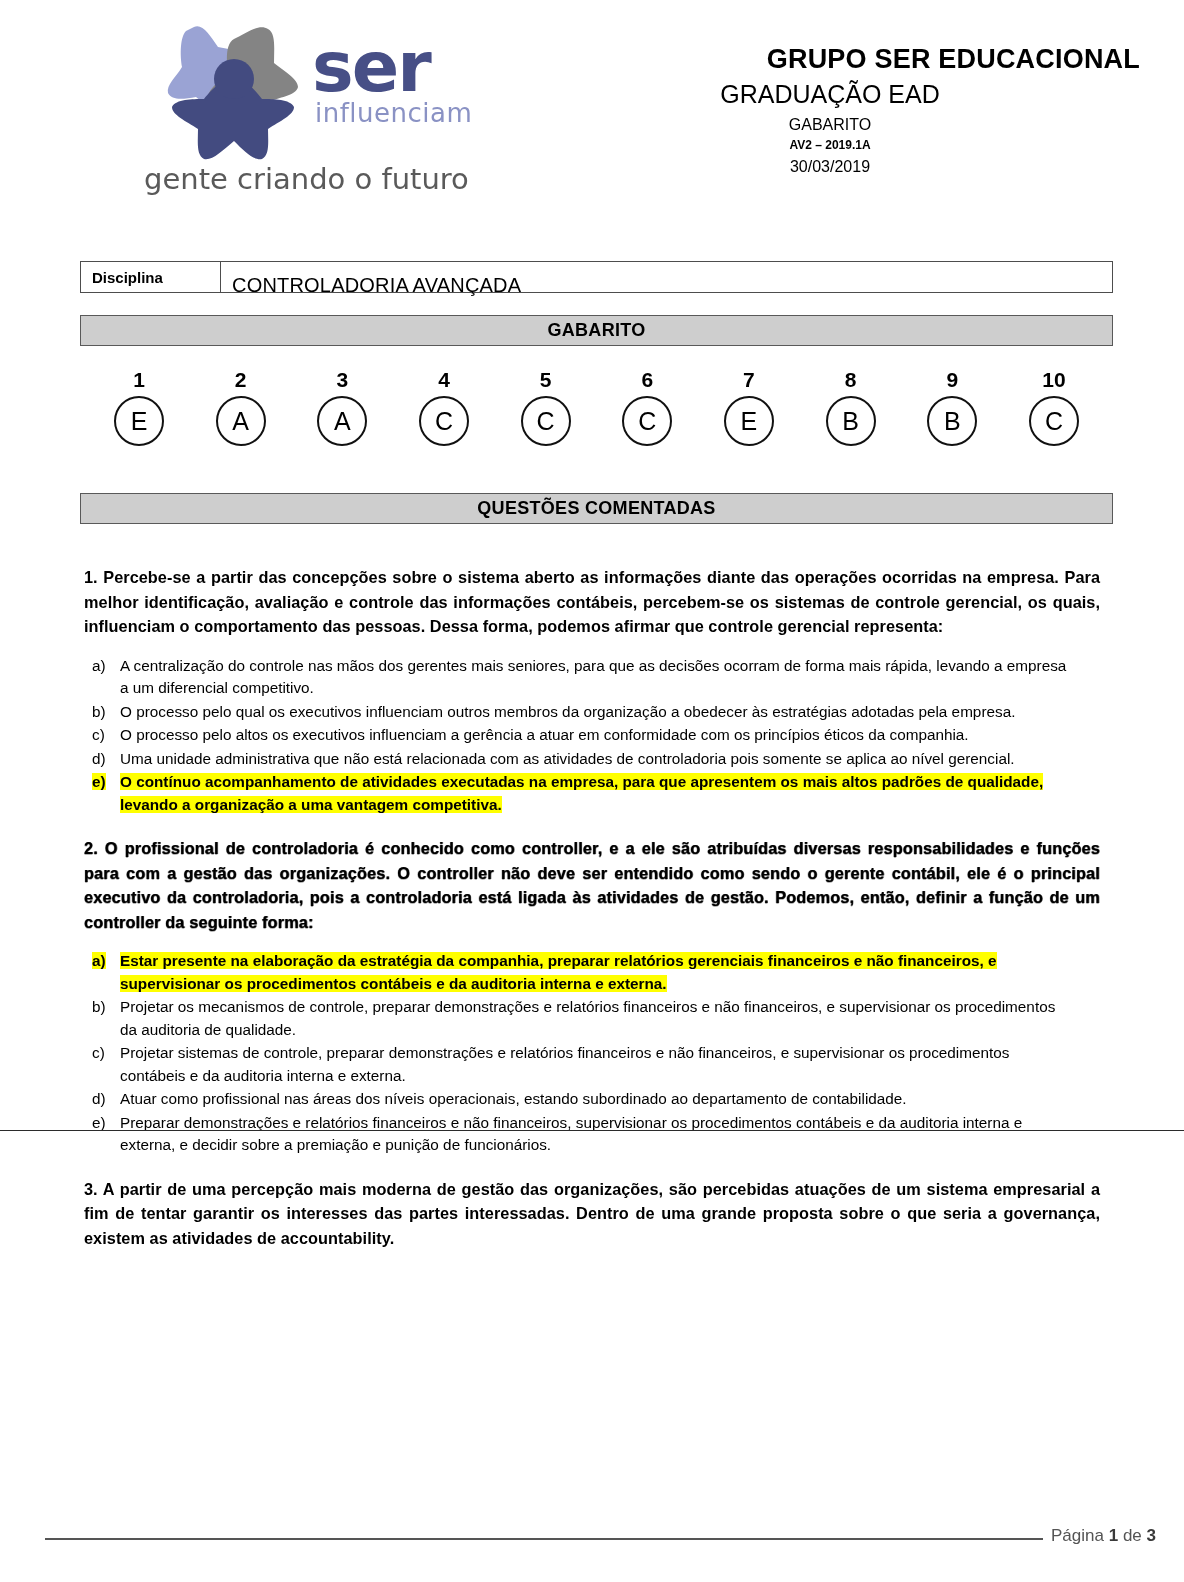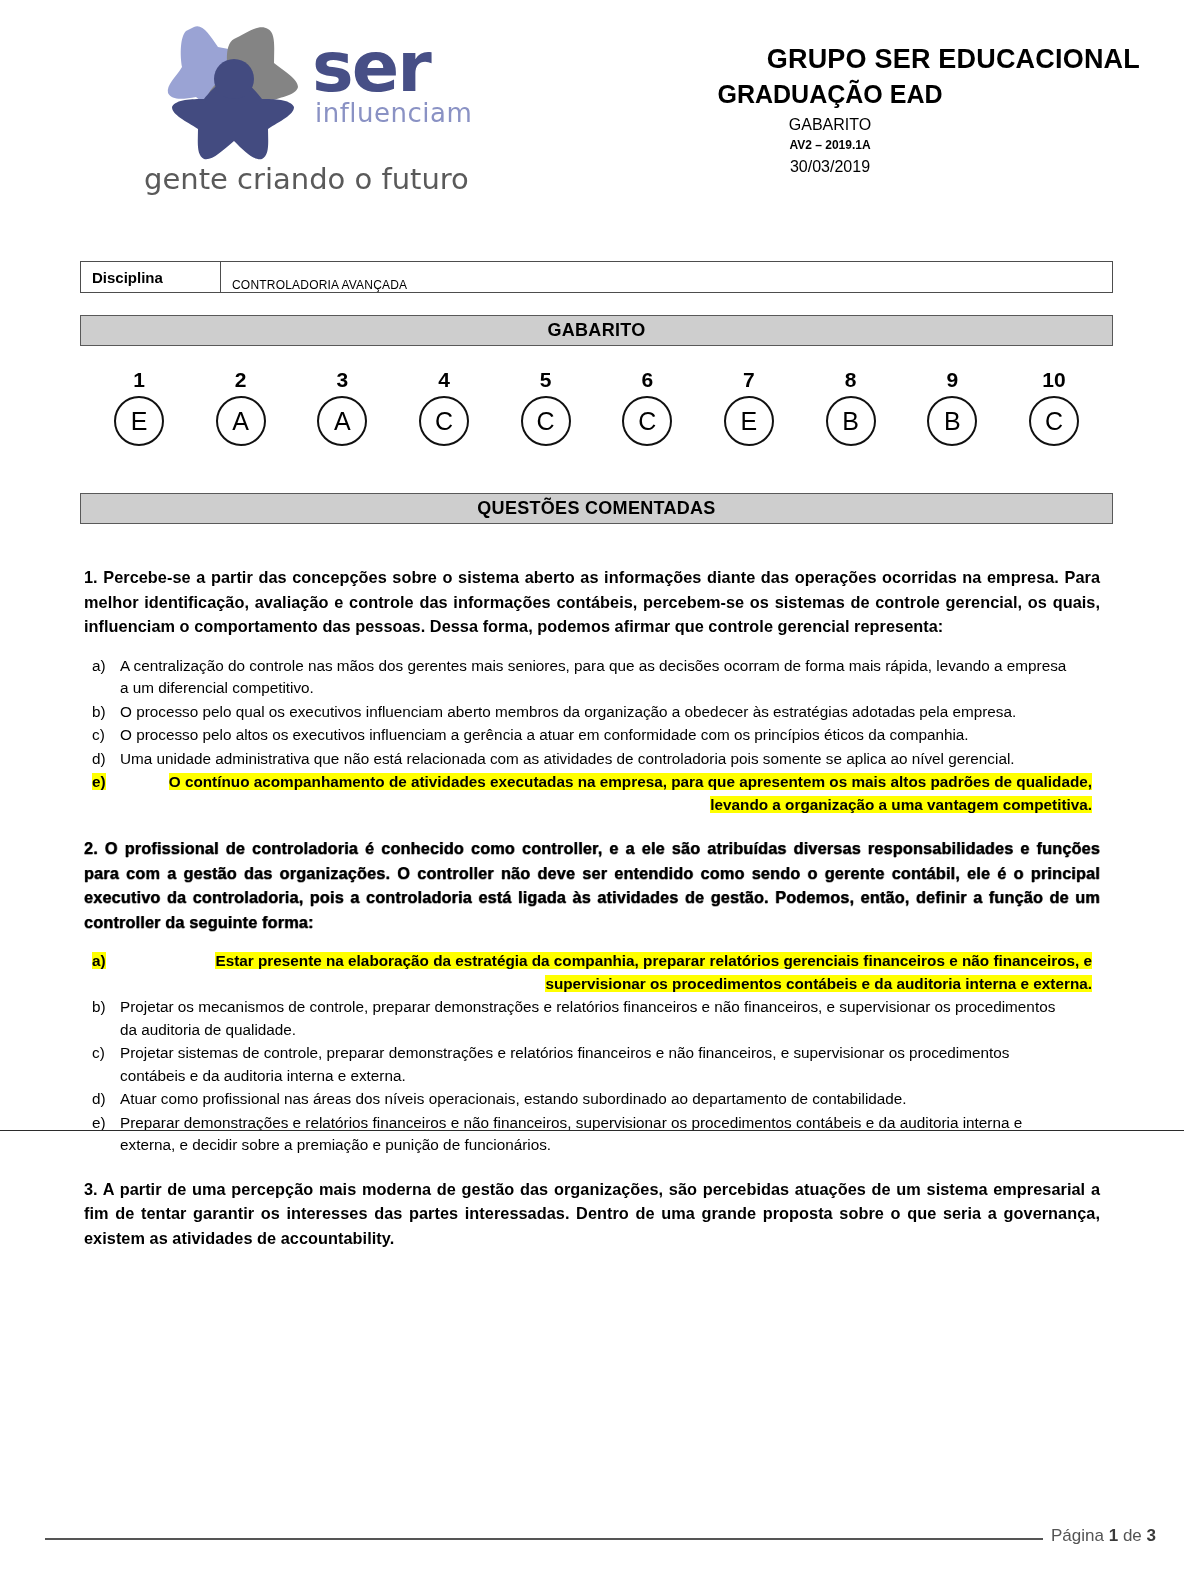--- a/index.html
+++ b/index.html
@@ -87,21 +87,21 @@
   }
   .ht-1 {
     font-size: 27px;
     font-weight: bold;
     letter-spacing: 0.2px;
     line-height: 34px;
     text-align: right;
   }
   .ht-2 {
     font-size: 25px;
-    font-weight: bold;
+    font-weight: normal;
     line-height: 32px;
     margin-top: 2px;
   }
   .ht-3 {
     font-size: 16px;
     line-height: 21px;
     margin-top: 4px;
   }
   .ht-4 {
     font-size: 12px;
@@ -133,21 +133,21 @@
     font-size: 15px;
     font-weight: bold;
     border-right: 1px solid #4d4d4d;
     height: 100%;
     display: flex;
     align-items: center;
   }
   .disciplina-value {
     flex: 1;
     padding-left: 11px;
-    font-size: 12px;
+    font-size: 20px;
     letter-spacing: 0.2px;
     margin-top: 16px;
   }
 
   
   .banner {
     position: absolute;
     left: 80px;
     width: 1033px;
     height: 31px;
@@ -246,21 +246,20 @@
     font-weight: bold;
   }
   .alt.highlight .alt-letter span,
   .alt.highlight .alt-text span {
     background: #ffff00;
     box-decoration-break: clone;
     -webkit-box-decoration-break: clone;
   }
   .alt.highlight .alt-text {
     padding-right: 8px;
-    text-align: right;
   }
 
   
   .stray-rule {
     position: absolute;
     left: 0;
     top: 1130px;
     width: 1184px;
     height: 0;
     border-top: 1px solid #2b2b2b;
@@ -398,21 +397,21 @@
 
   <div class="content" id="questions-container">
       <p class="q-stem">1. Percebe-se a partir das concepções sobre o sistema aberto as informações diante das operações ocorridas na empresa. Para melhor identificação, avaliação e controle das informações contábeis, percebem-se os sistemas de controle gerencial, os quais, influenciam o comportamento das pessoas. Dessa forma, podemos afirmar que controle gerencial representa:</p>
       <ul class="alts">
         <li class="alt">
           <div class="alt-letter"><span>a)</span></div>
           <div class="alt-text"><span>A centralização do controle nas mãos dos gerentes mais seniores, para que as decisões ocorram de forma mais rápida, levando a empresa a um diferencial competitivo.</span></div>
         </li>
         <li class="alt">
           <div class="alt-letter"><span>b)</span></div>
-          <div class="alt-text"><span>O processo pelo qual os executivos influenciam aberto membros da organização a obedecer às estratégias adotadas pela empresa.</span></div>
+          <div class="alt-text"><span>O processo pelo qual os executivos influenciam outros membros da organização a obedecer às estratégias adotadas pela empresa.</span></div>
         </li>
         <li class="alt">
           <div class="alt-letter"><span>c)</span></div>
           <div class="alt-text"><span>O processo pelo altos os executivos influenciam a gerência a atuar em conformidade com os princípios éticos da companhia.</span></div>
         </li>
         <li class="alt">
           <div class="alt-letter"><span>d)</span></div>
           <div class="alt-text"><span>Uma unidade administrativa que não está relacionada com as atividades de controladoria pois somente se aplica ao nível gerencial.</span></div>
         </li>
         <li class="alt highlight">

